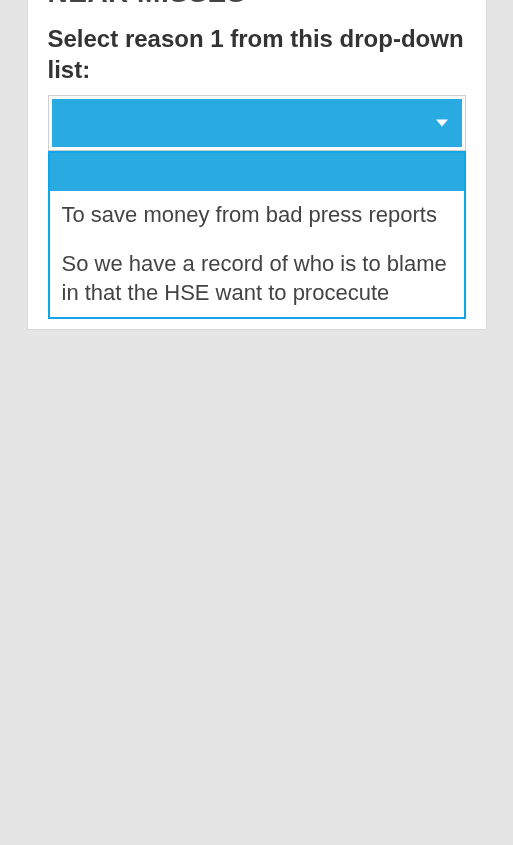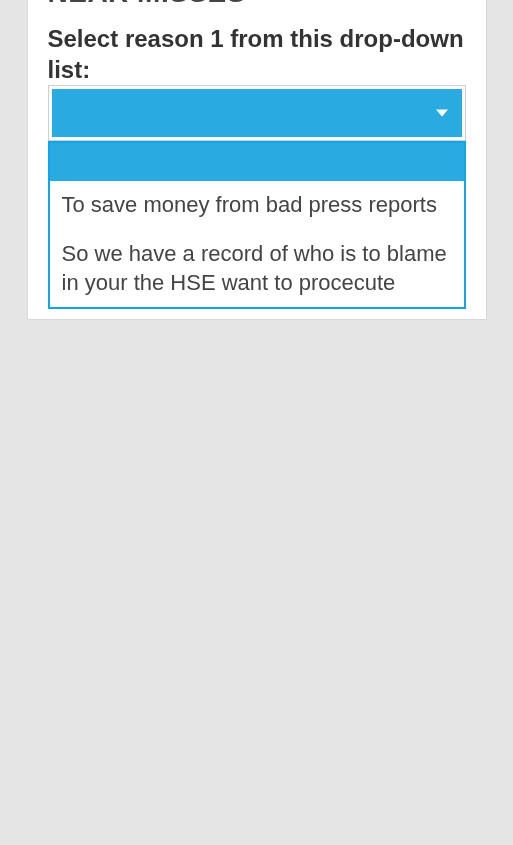--- a/index.html
+++ b/index.html
@@ -37,20 +37,21 @@
       font-weight: 700;
       color: #333;
       line-height: 1.3;
       margin-bottom: 22px;
     }
     .subprompt {
       font-size: 24px;
       font-weight: 700;
       color: #333;
       line-height: 1.3;
+      margin-bottom: 10px;
     }
     .dropdown-wrap {
       border: 1px solid #cfcfcf;
       background: #fafafa;
       padding: 3px;
     }
     .dropdown-selected {
       background: #29abe2;
       height: 48px;
       position: relative;
@@ -99,16 +100,16 @@
   <div class="dropdown-wrap">
     <div class="dropdown-selected">
       <span></span>
       <span class="caret"></span>
     </div>
   </div>
 
   <div class="dropdown-list">
     <div class="opt highlight"></div>
     <div class="opt">To save money from bad press reports</div>
-    <div class="opt">So we have a record of who is to blame in your the HSE want to procecute</div>
+    <div class="opt">So we have a record of who is to blame in that the HSE want to procecute</div>
   </div>
 
 </div>
 
 </body></html>

